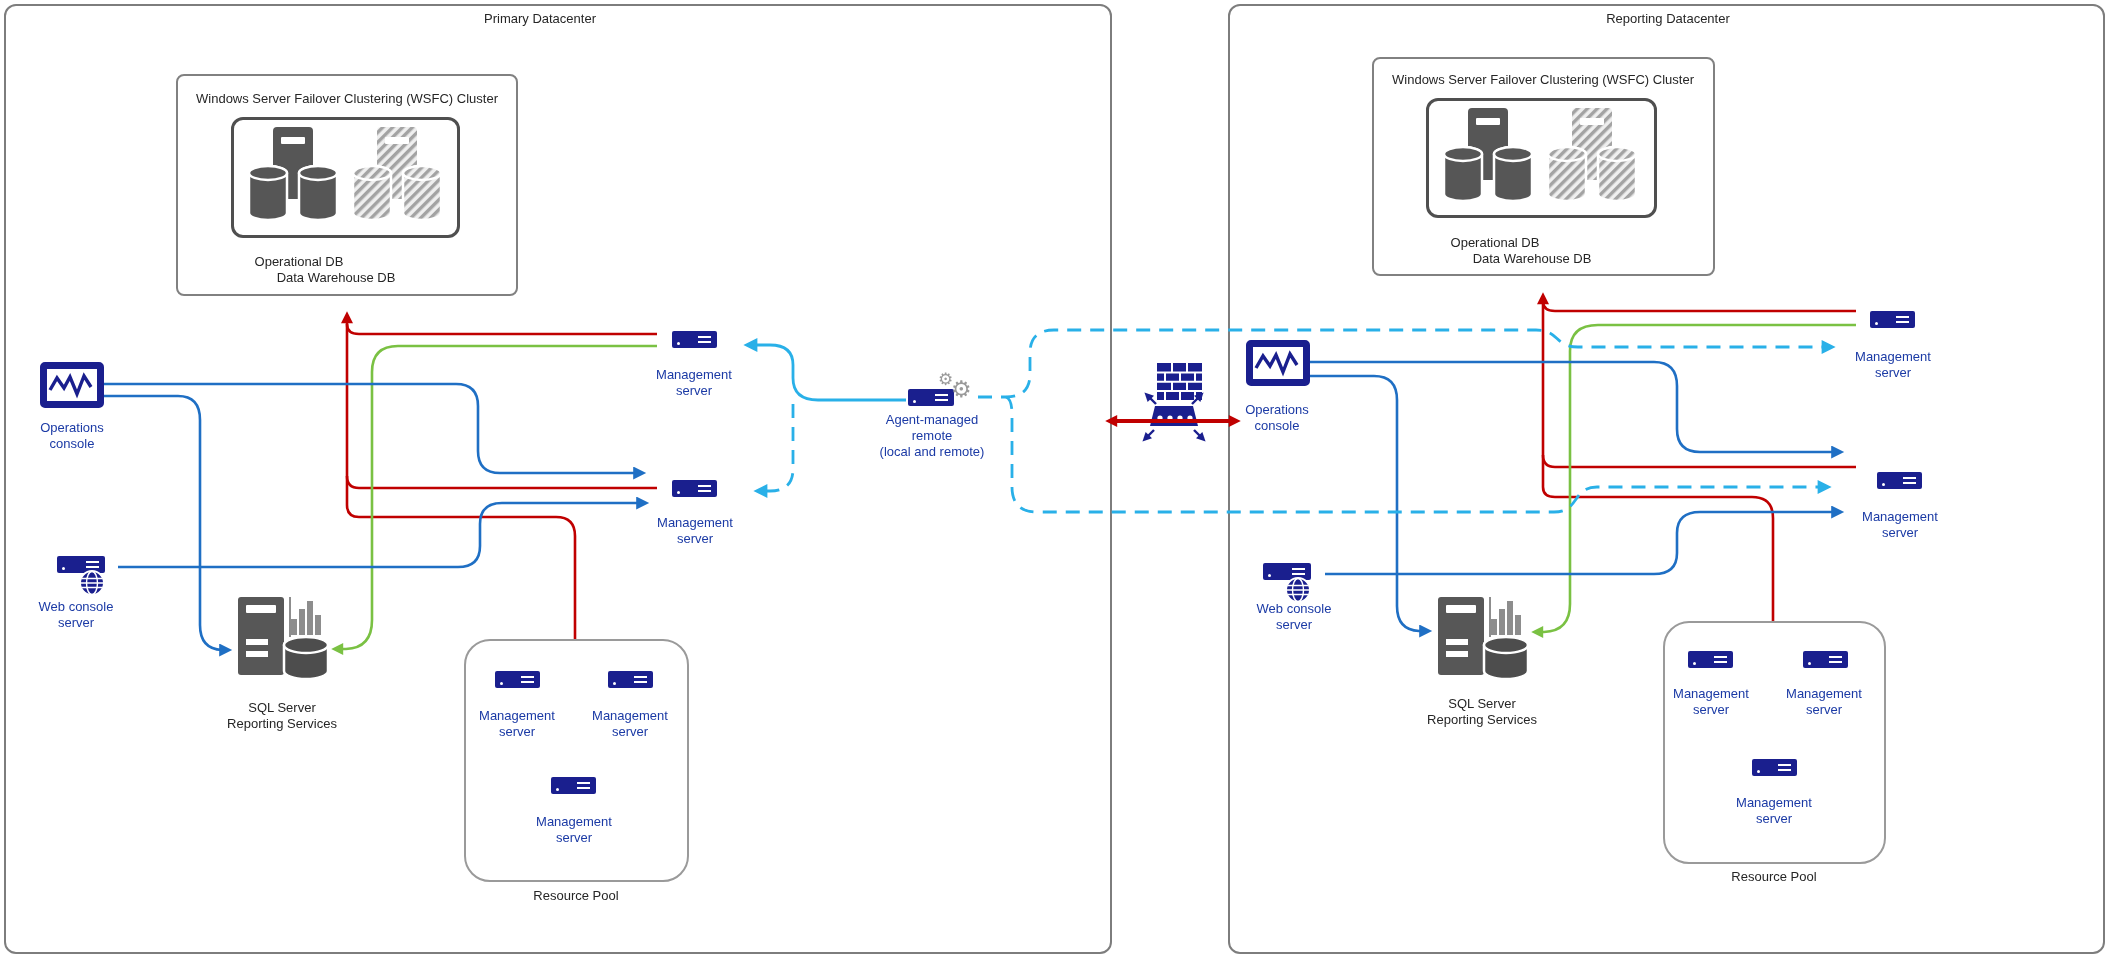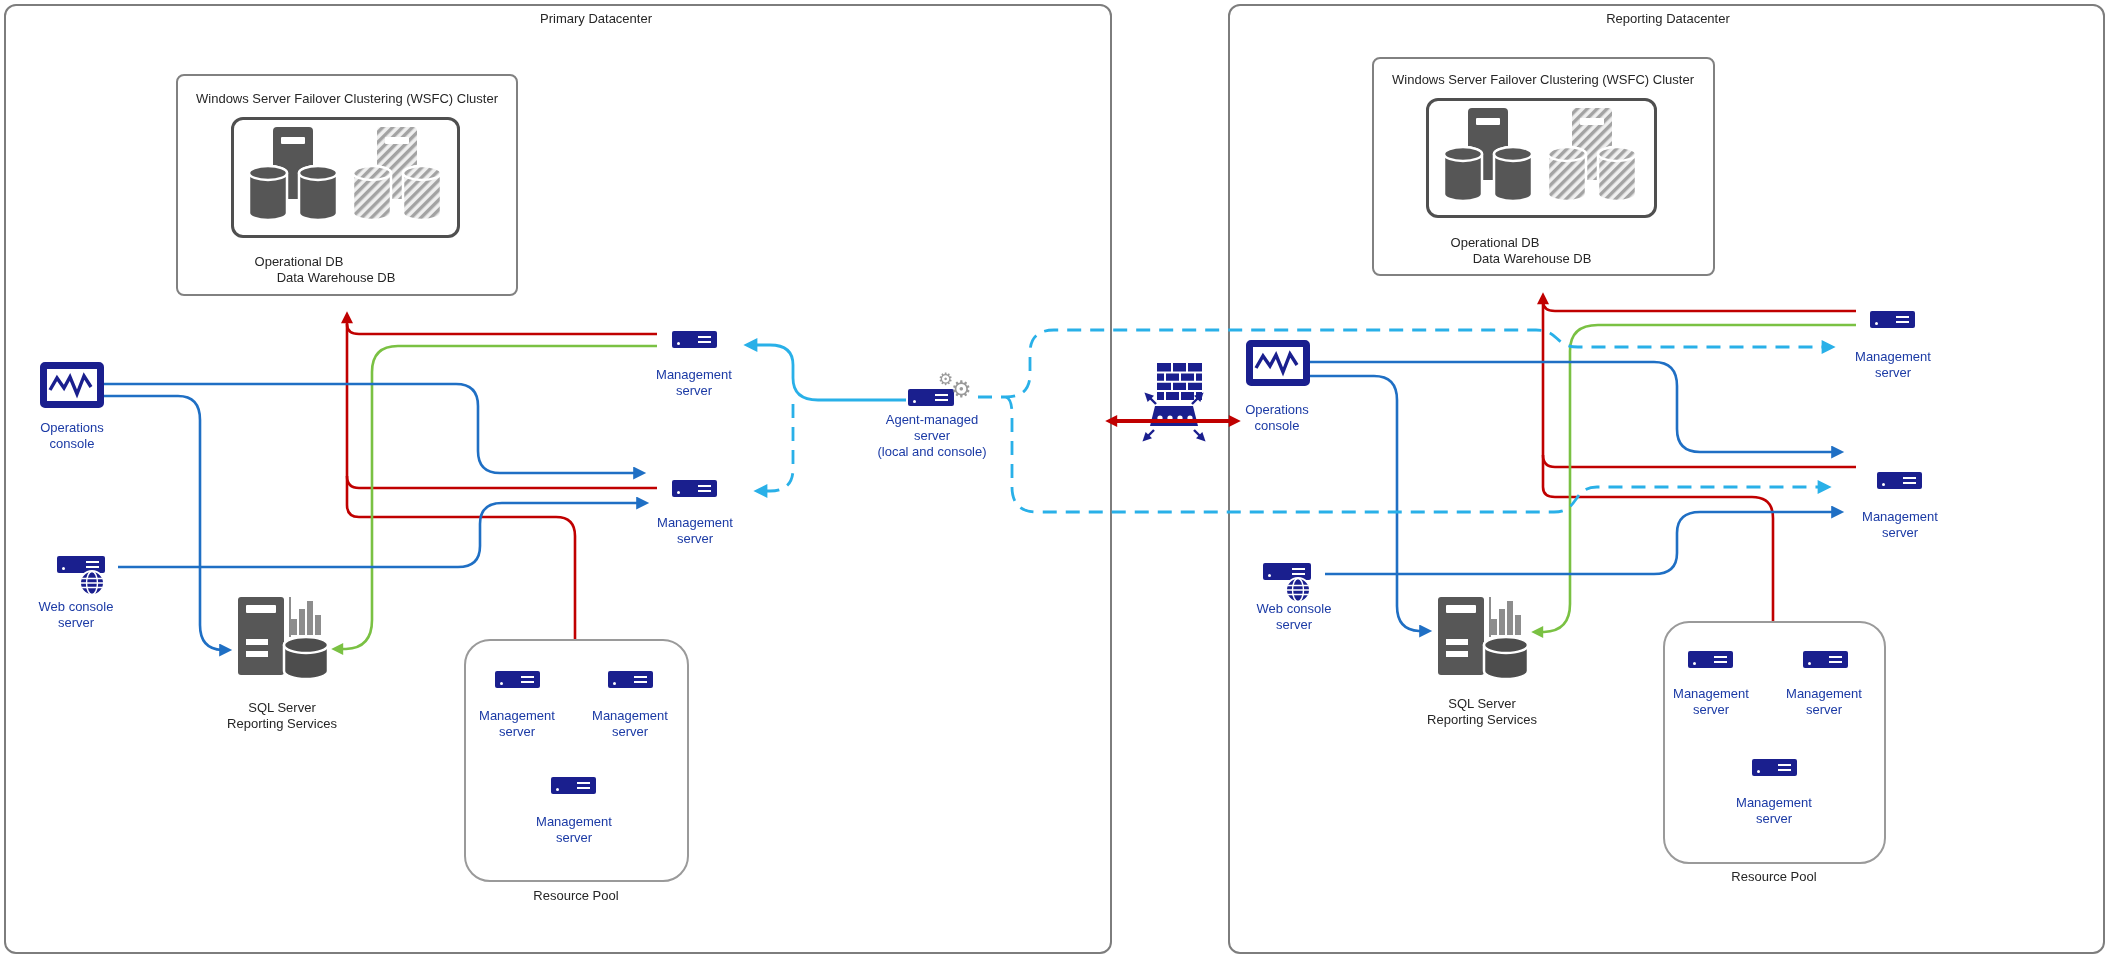--- a/index.html
+++ b/index.html
@@ -39,21 +39,21 @@
        border-radius:5px;background:#fff;box-sizing:border-box;}
   
   .gear{position:absolute;color:#9a9a9a;font-family:"DejaVu Sans",sans-serif;line-height:1;}
 </style>
 </head>
 <body>
 
 <div class="box dc" style="left:4px;top:4px;width:1108px;height:950px;"></div>
 <div class="box dc" style="left:1228px;top:4px;width:877px;height:950px;"></div>
 
-<div class="lbl single" style="left:452px;top:11px;width:200px;text-align:right;">Primary Datacenter</div>
+<div class="lbl single" style="left:440px;top:11px;width:200px;">Primary Datacenter</div>
 <div class="lbl single" style="left:1568px;top:11px;width:200px;">Reporting Datacenter</div>
 
 <div class="box wsfc" style="left:176px;top:74px;width:342px;height:222px;"></div>
 <div class="box wsfc" style="left:1372px;top:57px;width:343px;height:219px;"></div>
 <div class="lbl single" style="left:167px;top:91px;width:360px;">Windows Server Failover Clustering (WSFC) Cluster</div>
 <div class="lbl single" style="left:1363px;top:72px;width:360px;">Windows Server Failover Clustering (WSFC) Cluster</div>
 
 <div class="box innerbox" style="left:231px;top:117px;width:229px;height:121px;"></div>
 <div class="box innerbox" style="left:1426px;top:98px;width:231px;height:120px;"></div>
 
@@ -310,22 +310,22 @@
 <div class="lbl blue" style="left:1730px;top:795px;width:88px;">Management server</div>
 
 <div class="srv" style="left:908px;top:389px;width:46px;">
     <span class="dot"></span>
     <span class="eq"></span>
   </div>
 <span class="gear" style="left:938px;top:371px;font-size:17px;">⚙</span>
 <span class="gear" style="left:951px;top:378px;font-size:23px;">⚙</span>
 <div class="lbl blue" style="left:862px;top:412px;width:140px;">
   <div>Agent-managed</div>
-  <div>server</div>
-  <div>(local and console)</div>
+  <div>remote</div>
+  <div>(local and remote)</div>
 </div>
 
 <svg style="left:1096px;top:356px;" width="154" height="92" viewBox="0 0 154 92">
   <defs>
     <marker id="aN" viewBox="0 0 10 10" refX="6" refY="5" markerWidth="10" markerHeight="9" markerUnits="userSpaceOnUse" orient="auto-start-reverse">
         <path class="f-navy" d="M0,0 L10,5 L0,10 z"></path>
       </marker>
   </defs>
   <g>
     <rect x="61" y="7" width="45" height="37" fill="#1a1f8e"></rect>

